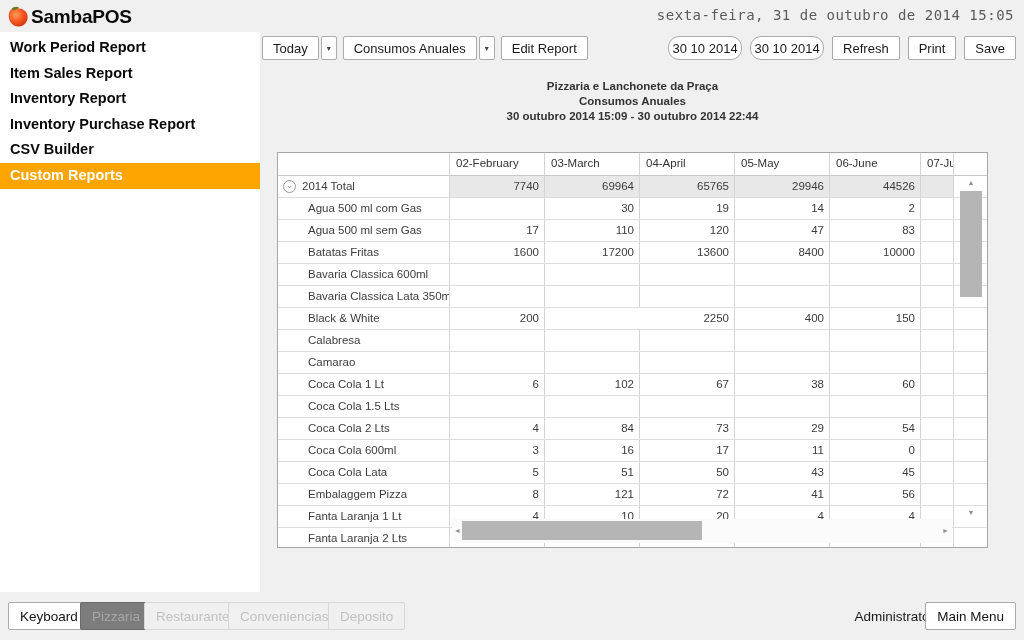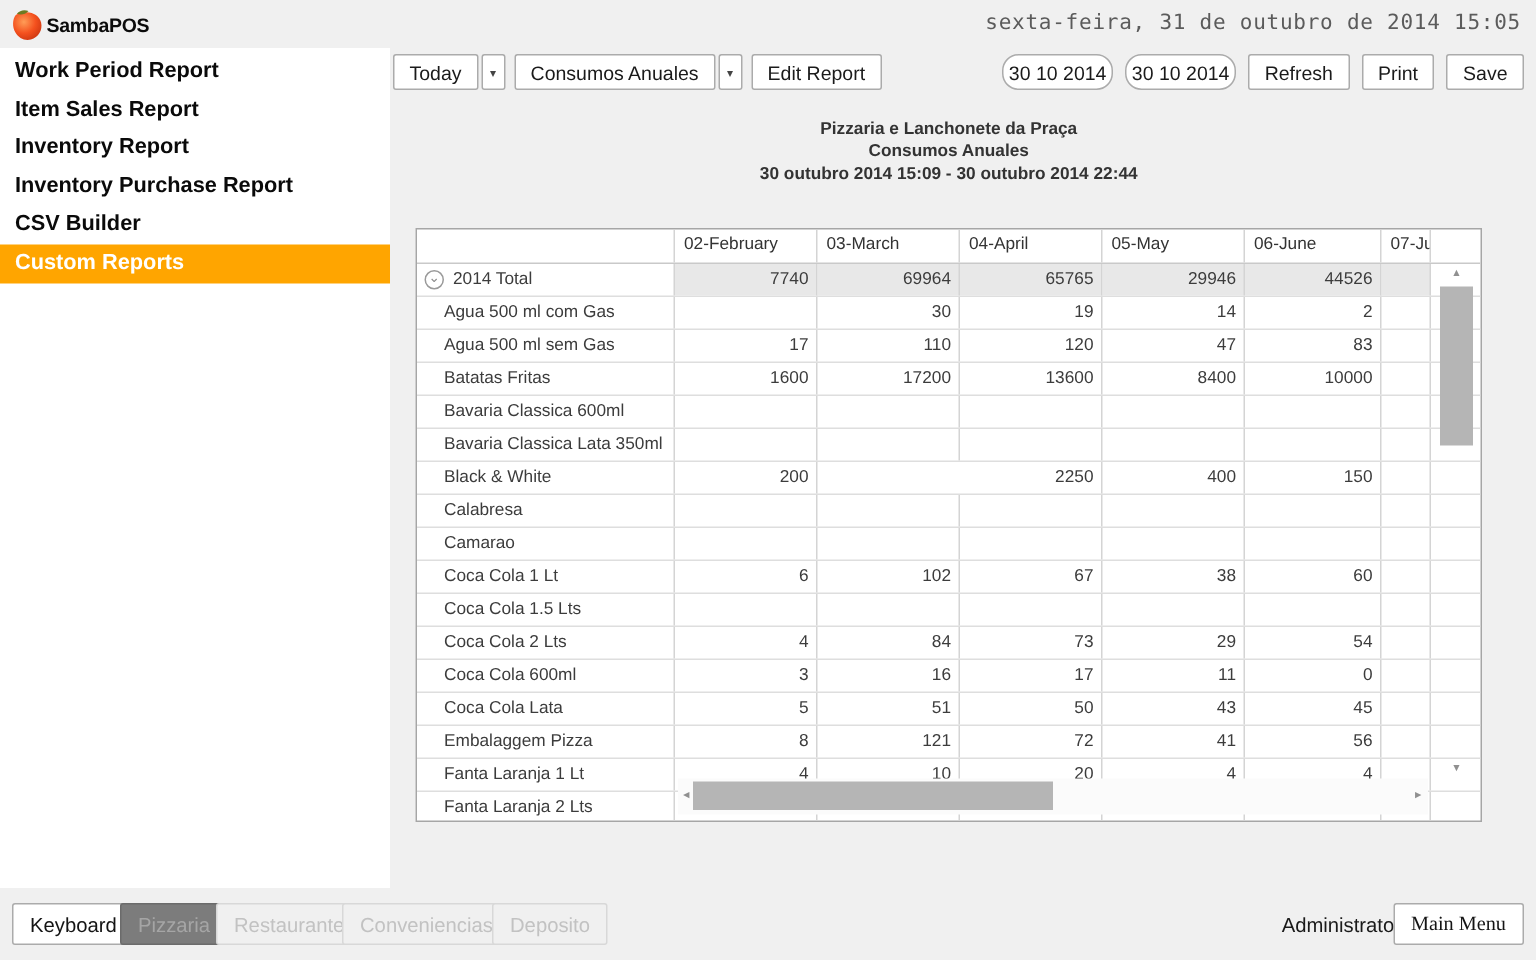--- a/index.html
+++ b/index.html
@@ -5,21 +5,21 @@
   html,body{margin:0;padding:0;}
   body{
     width:1024px;height:640px;position:relative;overflow:hidden;
     background:#f0f0f0;
     font-family:"Liberation Sans",sans-serif;
     -webkit-font-smoothing:antialiased;
   }
   
   .topbar{position:absolute;left:0;top:0;width:1024px;height:32px;}
   .logo{position:absolute;left:7px;top:4px;display:flex;align-items:center;gap:1px;}
-  .logo-text{font-size:13px;font-weight:bold;color:#0b0b0b;letter-spacing:-0.2px;}
+  .logo-text{font-size:19px;font-weight:bold;color:#0b0b0b;letter-spacing:-0.2px;}
   .clock{
     position:absolute;right:10px;top:7px;
     font-family:"DejaVu Sans Mono",monospace;font-size:14px;color:#5b5b5b;letter-spacing:0.5px;
   }
   
   .sidebar{position:absolute;left:0;top:32px;width:260px;height:560px;background:#ffffff;padding-top:3px;box-sizing:border-box;}
   .side-item{
     height:25.6px;line-height:25.6px;padding-left:10px;
     font-size:14.5px;font-weight:bold;color:#0a0a0a;cursor:pointer;white-space:nowrap;
   }
@@ -51,21 +51,21 @@
     box-sizing:border-box;border-right:1px solid #d4d4d4;
     font-size:11.5px;color:#333;line-height:21px;padding-left:6px;
     overflow:hidden;white-space:nowrap;
   }
   .grid-row{display:flex;height:22px;border-bottom:1px solid #dedede;box-sizing:border-box;}
   .lcell{
     box-sizing:border-box;border-right:1px solid #d4d4d4;
     font-size:11.5px;color:#3c3c3c;line-height:21px;
     overflow:hidden;white-space:nowrap;display:flex;align-items:center;
   }
-  .lcell.child{padding-left:18px;}
+  .lcell.child{padding-left:30px;}
   .lcell.total{padding-left:5px;gap:6px;}
   .vcell{
     box-sizing:border-box;border-right:1px solid #d4d4d4;
     font-size:11.5px;color:#3c3c3c;line-height:21px;
     text-align:right;padding-right:5px;overflow:hidden;white-space:nowrap;
   }
   .vcell.total{background:#e8e8e8;text-align:right;}
   .expander{
     width:13px;height:13px;border:1px solid #9a9a9a;border-radius:50%;
     display:inline-flex;align-items:center;justify-content:center;
@@ -354,14 +354,14 @@
     <div class="hscroll-arrow" style="left:2px;">◄</div>
     <div class="hscroll-thumb"></div>
     <div class="hscroll-arrow" style="right:3px;">►</div>
   </div>
 </div>
 
 <div class="bottombar">
   <div class="bbtn" style="left:8px;">Keyboard</div>
   <span id="departments"><div class="bbtn dept-active" style="left: 80px;">Pizzaria</div><div class="bbtn dept-disabled" style="left: 144px;">Restaurante</div><div class="bbtn dept-disabled" style="left: 228px;">Conveniencias</div><div class="bbtn dept-disabled" style="left: 328px;">Deposito</div></span>
   <div class="admin-label">Administrator</div>
-  <div class="bbtn" style="right:8px;font-family:Liberation Serif, serif;">Main Menu</div>
+  <div class="bbtn" style="right:8px;">Main Menu</div>
 </div>
 
 </body></html>

